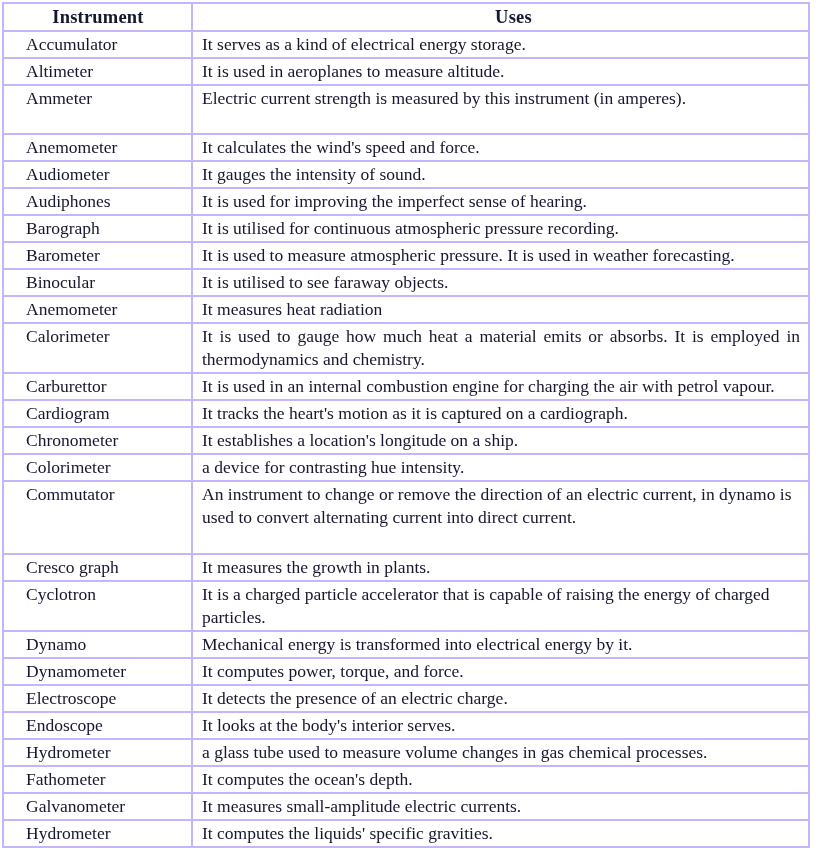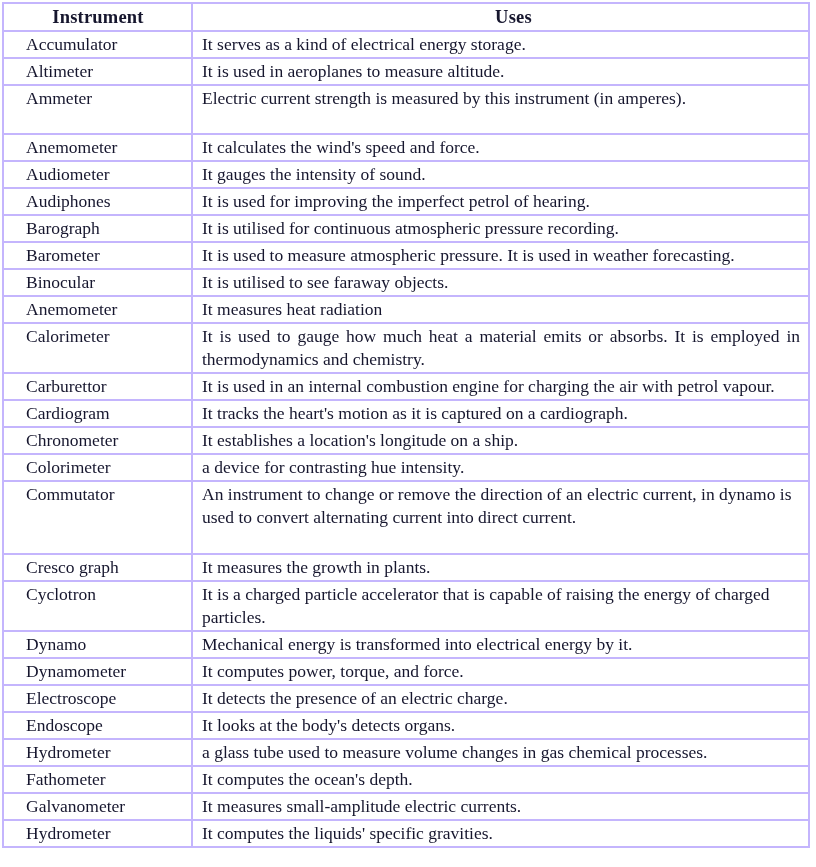--- a/index.html
+++ b/index.html
@@ -107,21 +107,21 @@
         <tr>
           <td class="cell-instrument">Anemometer</td>
           <td class="cell-uses nowrap-line">It calculates the wind's speed and force.</td>
         </tr>
         <tr>
           <td class="cell-instrument">Audiometer</td>
           <td class="cell-uses nowrap-line">It gauges the intensity of sound.</td>
         </tr>
         <tr>
           <td class="cell-instrument">Audiphones</td>
-          <td class="cell-uses nowrap-line">It is used for improving the imperfect petrol of hearing.</td>
+          <td class="cell-uses nowrap-line">It is used for improving the imperfect sense of hearing.</td>
         </tr>
         <tr>
           <td class="cell-instrument">Barograph</td>
           <td class="cell-uses nowrap-line">It is utilised for continuous atmospheric pressure recording.</td>
         </tr>
         <tr>
           <td class="cell-instrument">Barometer</td>
           <td class="cell-uses nowrap-line">It is used to measure atmospheric pressure. It is used in weather forecasting.</td>
         </tr>
         <tr>
@@ -171,21 +171,21 @@
         <tr>
           <td class="cell-instrument">Dynamometer</td>
           <td class="cell-uses nowrap-line">It computes power, torque, and force.</td>
         </tr>
         <tr>
           <td class="cell-instrument">Electroscope</td>
           <td class="cell-uses nowrap-line">It detects the presence of an electric charge.</td>
         </tr>
         <tr>
           <td class="cell-instrument">Endoscope</td>
-          <td class="cell-uses nowrap-line">It looks at the body's detects organs.</td>
+          <td class="cell-uses nowrap-line">It looks at the body's interior serves.</td>
         </tr>
         <tr>
           <td class="cell-instrument">Hydrometer</td>
           <td class="cell-uses nowrap-line">a glass tube used to measure volume changes in gas chemical processes.</td>
         </tr>
         <tr>
           <td class="cell-instrument">Fathometer</td>
           <td class="cell-uses nowrap-line">It computes the ocean's depth.</td>
         </tr>
         <tr>

